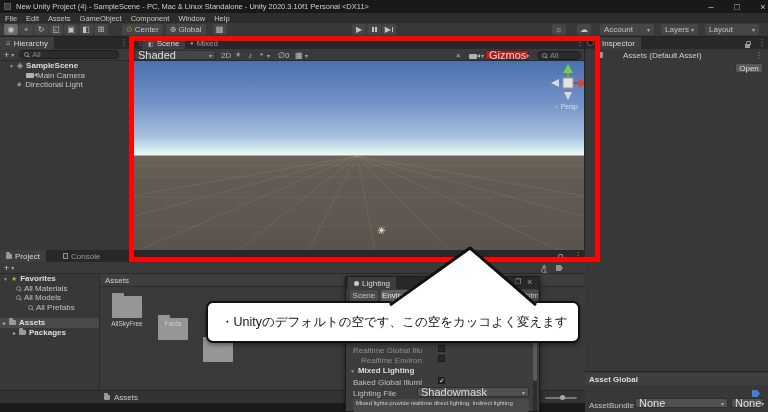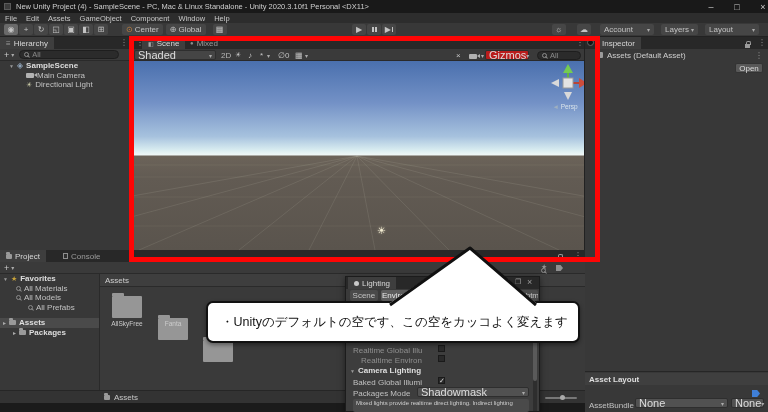--- a/index.html
+++ b/index.html
@@ -179,21 +179,21 @@
   <div class="abs panelbody" style="left:0;top:61px;width:129px;height:189px">
     <div class="treerow" style="padding-left:9px">
       <span class="i-dtri"></span>
       <span style="color:#8fa3b8">◈</span>
       <span class="bold">SampleScene</span>
     </div>
     <div class="treerow" style="padding-left:26px">
       <span class="cam-ico"></span>
       <span>Main Camera</span>
     </div>
-    <div class="treerow" style="padding-left:26px">
+    <div class="treerow" style="padding-left:16px">
       <span style="color:#c9c9a6;font-size:7px">☀</span>
       <span>Directional Light</span>
     </div>
   </div>
 
   <div class="abs tabbar" style="left:129px;top:37px;width:456px;height:12px">
     <span class="abs i-kebab" style="left:7px;top:1px"></span>
     <div class="tab active abs" style="left:13px;top:0">
         <span style="color:#aaa;font-size:6px">◧</span>
         <span>Scene</span>
@@ -268,31 +268,31 @@
   <div class="abs" style="left:584px;top:37px;width:1px;height:375px;background:#222"></div>
   <div class="abs tabbar" style="left:585px;top:37px;width:183px;height:12px">
     <span class="abs" style="left:2px;top:2px;width:7px;height:7px;border-radius:50%;background:#141414;border:1px solid #666"></span>
     <div class="tab active abs" style="left:11px;top:0">
         <span>Inspector</span>
       </div>
     <span class="abs lock" style="left:160px;top:4px"></span>
     <span class="abs i-kebab" style="left:173px;top:1px"></span>
   </div>
   <div class="abs panelbody" style="left:585px;top:49px;width:183px;height:363px">
-    <div class="row" style="height:12px;padding-left:10px;gap:4px">
+    <div class="row" style="height:12px;padding-left:10px;gap:20px">
       <span class="folder-s"></span>
       <span style="color:#cfcfcf">Assets (Default Asset)</span>
       <span class="i-kebab" style="margin-left:auto;margin-right:5px"></span>
     </div>
     <div class="abs" style="left:150px;top:14px;width:28px;height:10px;background:#585858;border:1px solid #333;border-radius:2px;
          display:flex;align-items:center;justify-content:center;color:#ddd">Open</div>
 
     <div class="abs" style="left:0;top:322px;width:183px;height:1px;background:#262626"></div>
     <div class="abs row" style="left:0;top:324px;width:183px;height:12px;background:#3f3f3f;padding-left:4px">
-      <span class="bold">Asset Layout</span>
+      <span class="bold">Asset Global</span>
     </div>
     <span class="abs tag-blue" style="left:167px;top:341px"></span>
     <div class="abs row" style="left:0;top:334px;width:183px;height:0"></div>
     <span class="abs" style="left:4px;top:352px;color:#c2c2c2">AssetBundle</span>
     <div class="dd abs" style="left:50px;top:349px;width:93px">
         <span>None</span>
         <span class="ar i-down"></span>
       </div>
     <div class="dd abs" style="left:146px;top:349px;width:33px">
         <span>None</span>
@@ -387,25 +387,25 @@
       <span class="toolbtn txt" style="background:#5d5d5d;color:#e8e8e8">Environment</span>
       <span class="toolbtn txt clip" style="background:#4a4a4a;max-width:70px">Realtime Lightmaps</span>
       <span class="toolbtn txt clip" style="background:#4a4a4a;max-width:34px">Baked Lightmaps</span>
     </div>
     <div class="abs clip" style="left:7px;top:69px;width:84px;color:#8f8f8f">Realtime Global Illu</div>
     <span class="cb abs" style="left:92px;top:68px"></span>
     <div class="abs clip" style="left:15px;top:79px;width:76px;color:#8f8f8f">Realtime Environ</div>
     <span class="cb abs" style="left:92px;top:78px"></span>
     <div class="abs row" style="left:4px;top:89px;gap:3px">
       <span class="i-dtri"></span>
-      <span class="bold">Camera Lighting</span>
+      <span class="bold">Mixed Lighting</span>
     </div>
     <div class="abs clip" style="left:7px;top:101px;width:84px;color:#c0c0c0">Baked Global Illumi</div>
     <span class="cb on abs" style="left:92px;top:100px"></span>
-    <div class="abs clip" style="left:7px;top:112px;width:64px;color:#c0c0c0">Packages Mode</div>
+    <div class="abs clip" style="left:7px;top:112px;width:64px;color:#c0c0c0">Lighting File</div>
     <div class="dd abs" style="left:71px;top:110px;width:112px">
         <span>Shadowmask</span>
         <span class="ar i-down"></span>
       </div>
     <div class="helpbox abs" style="left:7px;top:122px;width:176px;height:13px">Mixed lights provide realtime direct lighting. Indirect lighting</div>
     <div class="abs" style="left:187px;top:24px;width:4px;height:110px;background:#2e2e2e"></div>
     <div class="abs" style="left:187px;top:34px;width:4px;height:70px;background:#5a5a5a;border-radius:2px"></div>
   </div>
 
   <div class="abs callout" style="left:206px;top:301px;width:374px;height:42px">

